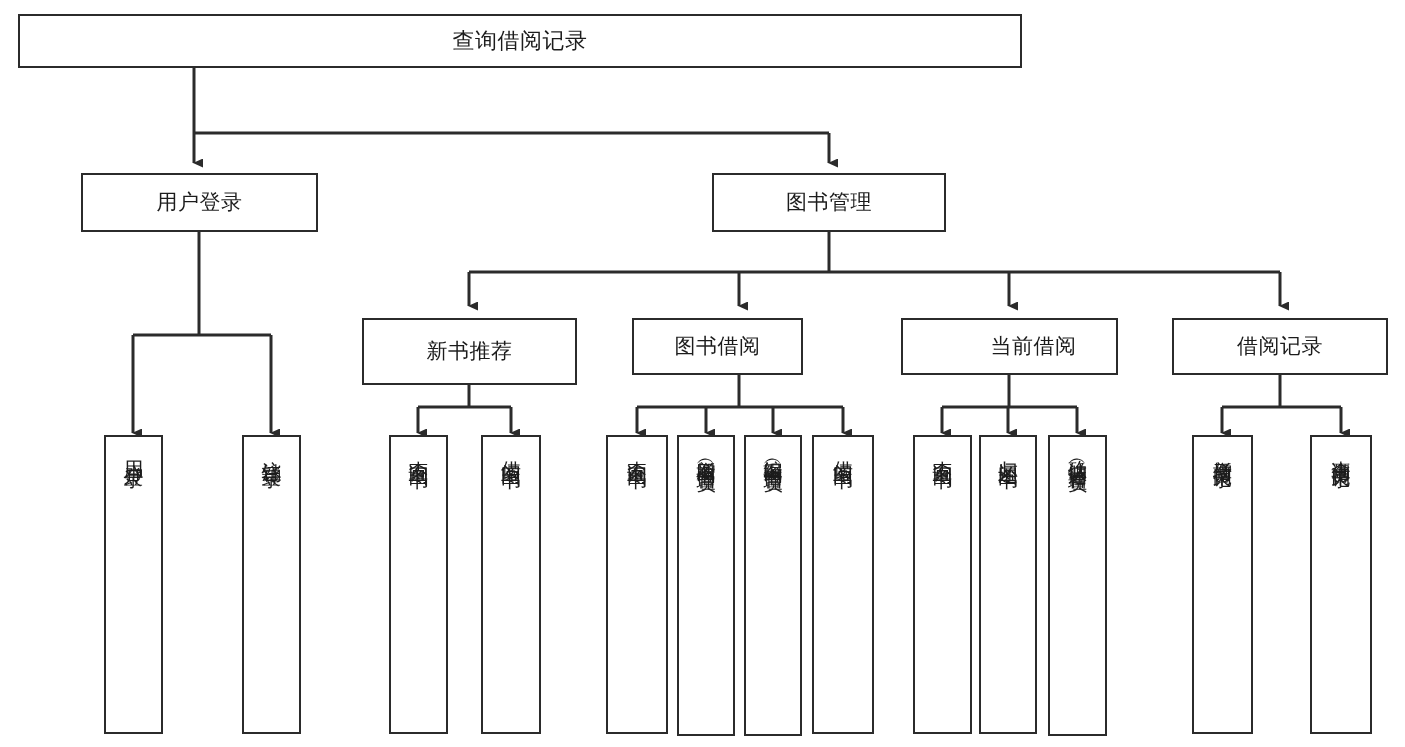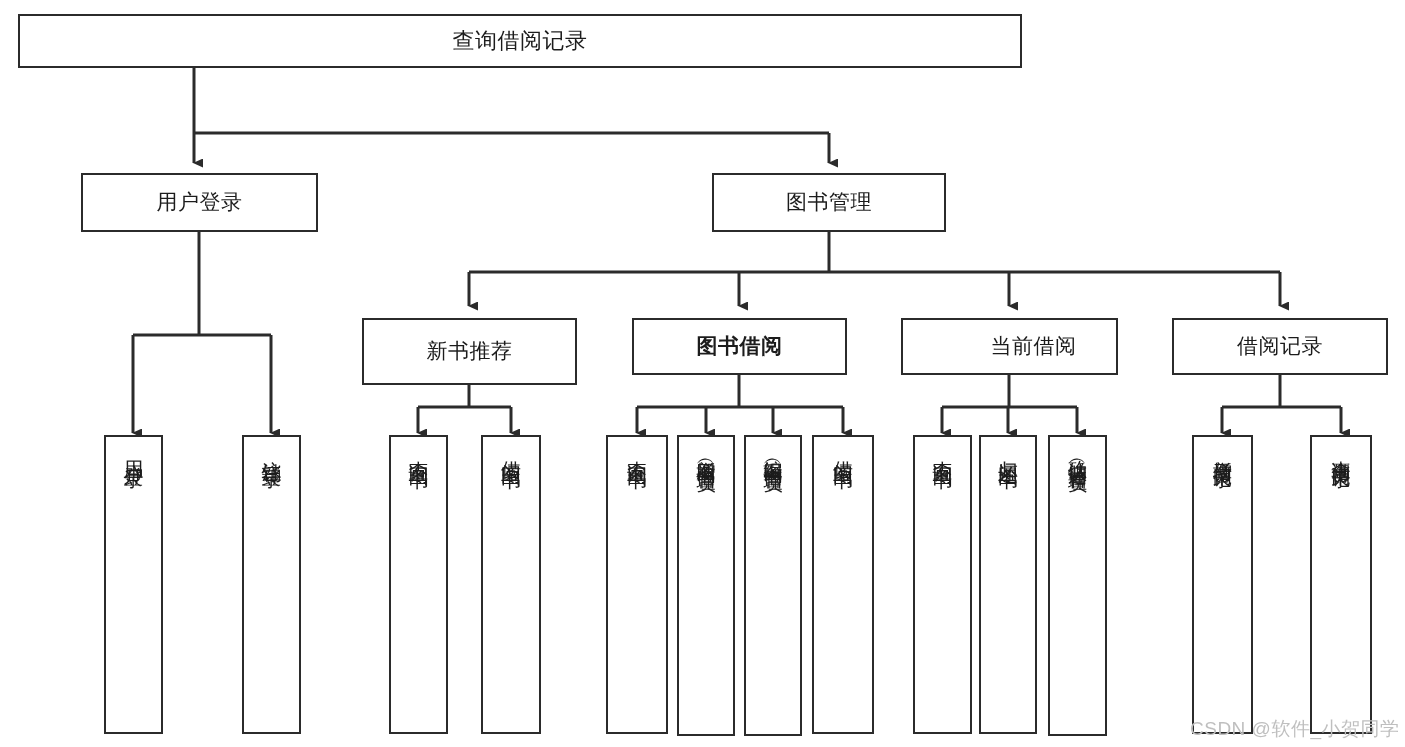--- a/index.html
+++ b/index.html
@@ -135,21 +135,21 @@
   <div class="node horiz" style="left:81px; top:173px; width:237px; height:59px;">
     <span class="label">用户登录</span>
   </div>
   <div class="node horiz" style="left:712px; top:173px; width:234px; height:59px;">
     <span class="label">图书管理</span>
   </div>
 
   <div class="node horiz" style="left:362px; top:318px; width:215px; height:67px;">
     <span class="label">新书推荐</span>
   </div>
-  <div class="node horiz" style="left:632px; top:318px; width:215px; height:57px;font-weight:bold;">
+  <div class="node horiz" style="left:632px; top:318px; width:171px; height:57px;">
     <span class="label">图书借阅</span>
   </div>
   <div class="node horiz" style="left:901px; top:318px; width:217px; height:57px;padding-left:48px;">
     <span class="label">当前借阅</span>
   </div>
   <div class="node horiz" style="left:1172px; top:318px; width:216px; height:57px;">
     <span class="label">借阅记录</span>
   </div>
 
   <div class="node vert" style="left:104px; top:435px; width:59px; height:299px;">
@@ -189,15 +189,14 @@
     <span class="label">确认归还（管理员）</span>
   </div>
 
   <div class="node vert tall" style="left:1192px; top:435px; width:61px; height:299px;">
     <span class="label">新增借阅记录</span>
   </div>
   <div class="node vert tall" style="left:1310px; top:435px; width:62px; height:299px;">
     <span class="label">查询借阅记录</span>
   </div>
 
-  <div class="watermark" style="left:1190px; top:716px;">CSDN @软件_小贺同学</div>
 
 </div>
 
 </body></html>

